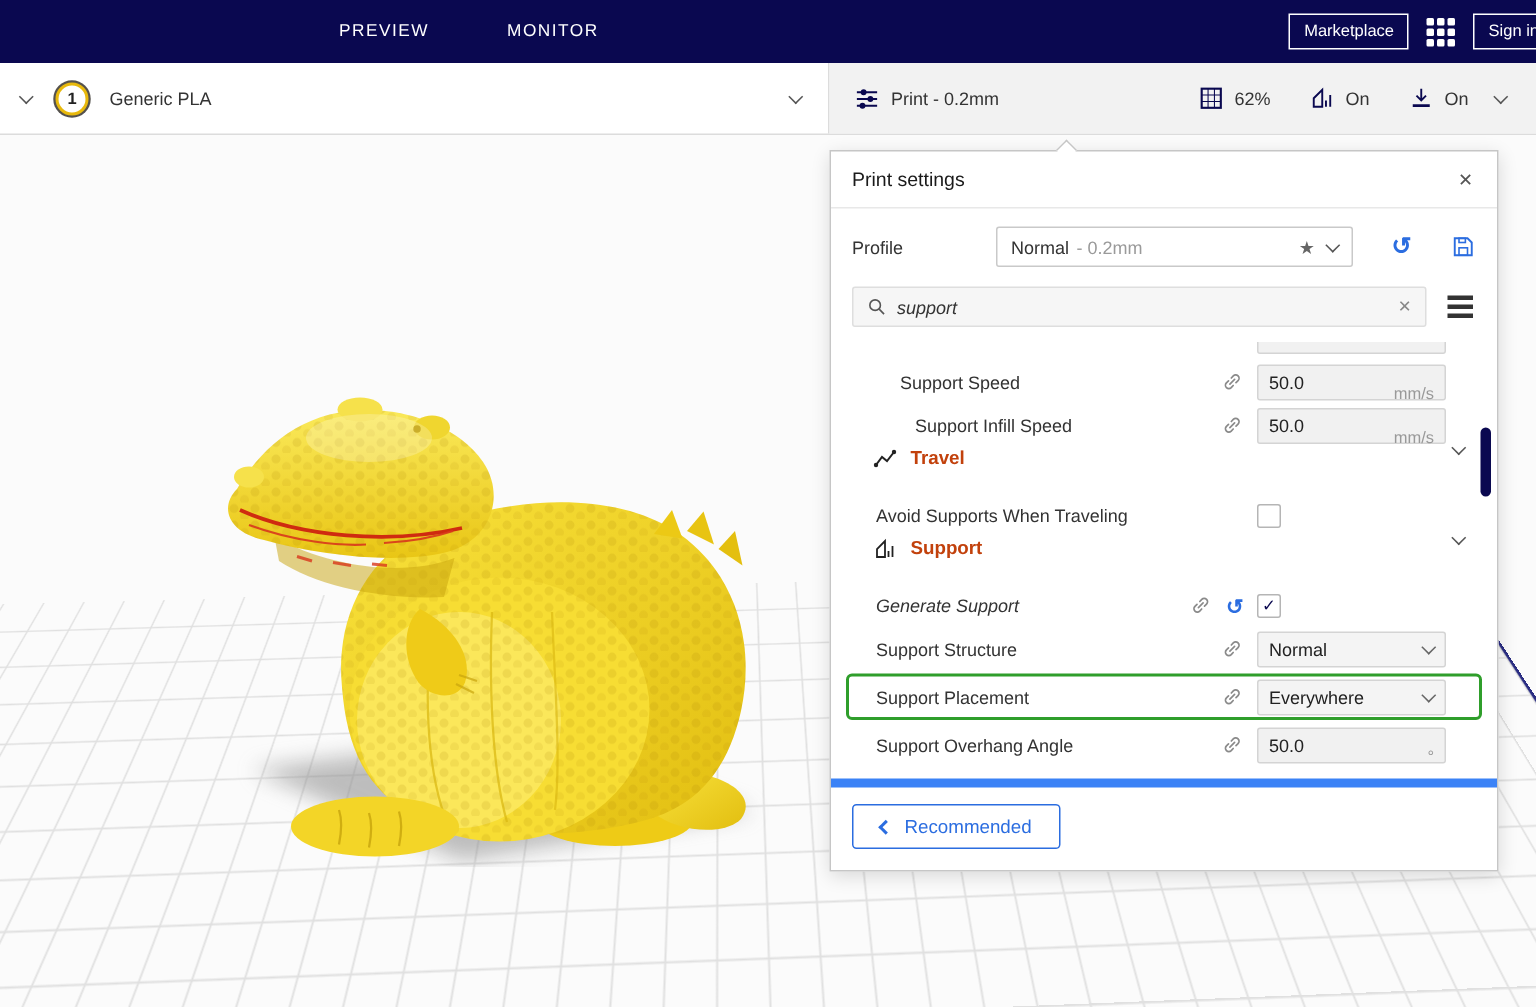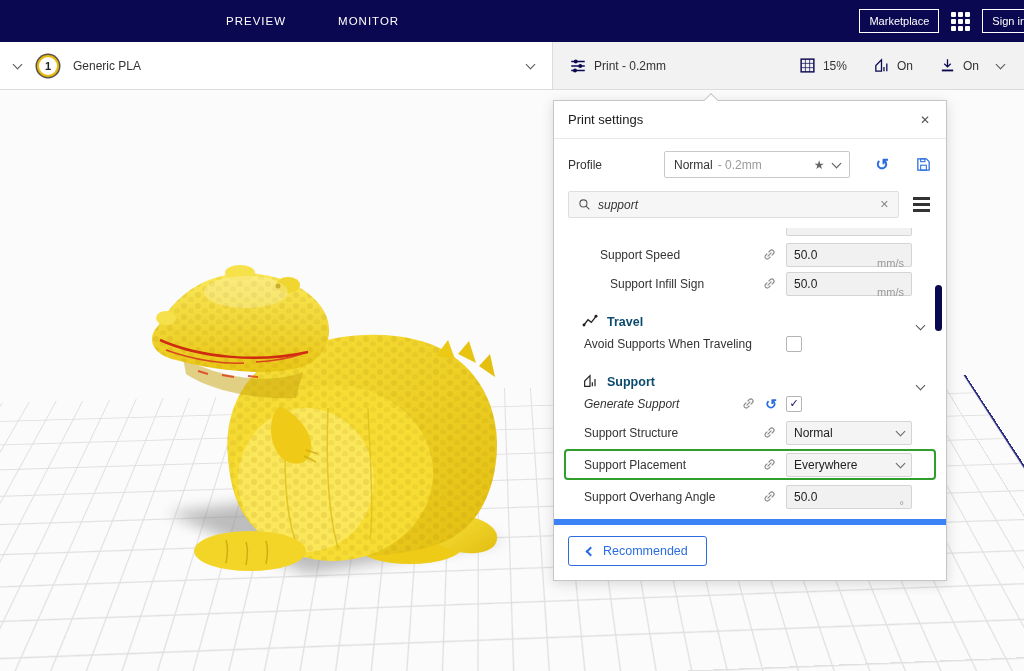--- a/index.html
+++ b/index.html
@@ -54,21 +54,21 @@
     background-image:
       repeating-linear-gradient(0deg, #e0e0e0 0 1px, transparent 1px 26px),
       repeating-linear-gradient(90deg, #e0e0e0 0 1px, transparent 1px 26px),
       repeating-linear-gradient(0deg, #cccccc 0 1px, transparent 1px 130px),
       repeating-linear-gradient(90deg, #cccccc 0 1px, transparent 1px 130px);
   }
   .model { position:absolute; left:138px; top:168px; width:400px; height:320px; }
 
   
   .panel {
-    position:absolute; left:553px; top:100px; width:394px; background:#fff;
+    position:absolute; left:553px; top:100px; width:446px; background:#fff;
     border:1px solid #c6c6c6; box-shadow:0 3px 12px rgba(0,0,0,.14); z-index:50;
   }
   .notch { position:absolute; top:-6px; left:152px; width:10px; height:10px; background:#fff;
     border-left:1px solid #c6c6c6; border-top:1px solid #c6c6c6; transform:rotate(45deg); }
   .panel-header { display:flex; justify-content:space-between; align-items:center; padding:11px 14px; border-bottom:1px solid #e8e8e8; }
   .panel-title { font-size:13px; color:#1a1a1a; }
   .close-x { font-size:12px; color:#555; cursor:pointer; padding:0 2px; }
   .profile-row { display:flex; align-items:center; padding:12px 14px 6px 14px; gap:26px; }
   .profile-label { font-size:12px; color:#333; width:70px; }
   .profile-dd { flex:1; height:27px; border:1px solid #c9c9c9; border-radius:2px; background:#fff; display:flex; align-items:center; padding:0 9px; font-size:12px; cursor:pointer; }
@@ -95,21 +95,21 @@
     width:126px; height:24px; background:#f1f1f1; border:1px solid #d4d4d4; border-radius:2px;
     display:flex; align-items:center; padding:0 7px; font-size:12px; color:#222; flex:none;
   }
   .dd { background:#f4f4f4; cursor:pointer; }
   .field .val, .dd .val { flex:1; }
   .unit { color:#999; font-size:11px;margin-top:16px; }
   .dd .chev { border-color:#666; }
   .cell { width:126px; display:flex; flex:none; }
   .checkbox { width:16px; height:16px; border:1px solid #b5b5b5; border-radius:2px; background:#fff;
     display:flex; align-items:center; justify-content:center; font-size:11px; color:#0a0850; cursor:pointer; }
-  .cat { display:flex; align-items:flex-end; height:31px; padding:0 22px 0 28px; font-size:12.5px; font-weight:bold; color:#0c4a6e; }
+  .cat { display:flex; align-items:flex-start; height:31px; padding:0 22px 0 28px; font-size:12.5px; font-weight:bold; color:#c2410c; }
   .cat svg { margin-right:9px; }
   .cat .chev { margin-left:auto; }
   .italic { font-style:italic; }
   .gen-icons { display:flex; align-items:center; gap:9px; margin-right:9px; }
   .hl-row {
     margin:2px 10px; border:2px solid #2f9e2b; border-radius:4px; height:31px;
     padding:0 22px 0 18px;
   }
   .rec-area { border-top:6px solid #3b82f6; padding:11px 14px 14px 14px; }
   .rec-btn { display:inline-flex; align-items:center; gap:9px; color:#2b6de0; border:1px solid #2b6de0; border-radius:3px;
@@ -158,21 +158,21 @@
           <circle cx="8" cy="18" r="2.6" fill="#0a0850"></circle>
       </svg>
       <span>Print - 0.2mm</span>
     </div>
     <div class="cfg-spacer"></div>
     <div class="cfg-item">
       <svg width="17" height="17" viewBox="0 0 24 24">
         <rect x="3" y="3" width="18" height="18" stroke="#0a0850" stroke-width="2" fill="none"></rect>
         <path d="M3 9h18M3 15h18M9 3v18M15 3v18" stroke="#0a0850" stroke-width="1" fill="none"></path>
       </svg>
-      <span>15%</span>
+      <span>62%</span>
     </div>
     <div class="cfg-item" style="margin-left:16px;">
       <svg width="17" height="17" viewBox="0 0 24 24">
         <path d="M4 20V12l8-8v16z" stroke="#0a0850" stroke-width="1.8" fill="none"></path>
         <path d="M15.5 20v-6M19.5 20V9" stroke="#0a0850" stroke-width="1.8"></path>
       </svg>
       <span>On</span>
     </div>
     <div class="cfg-item" style="margin-left:16px;">
       <svg width="17" height="17" viewBox="0 0 24 24">
@@ -309,21 +309,21 @@
       <svg class="lnk" viewBox="0 0 24 24">
         <path d="M9.5 14.5L14.5 9.5M8 11l-2.2 2.2a3.6 3.6 0 0 0 5.1 5.1L13 16M16 13l2.2-2.2a3.6 3.6 0 0 0-5.1-5.1L11 8" stroke="#8a8a8a" stroke-width="1.8" fill="none" stroke-linecap="round"></path>
       </svg>
       <div class="field">
         <span class="val">50.0</span>
         <span class="unit">mm/s</span>
       </div>
     </div>
 
     <div class="row ind2">
-      <span class="lbl">Support Infill Sign</span>
+      <span class="lbl">Support Infill Speed</span>
       <svg class="lnk" viewBox="0 0 24 24">
         <path d="M9.5 14.5L14.5 9.5M8 11l-2.2 2.2a3.6 3.6 0 0 0 5.1 5.1L13 16M16 13l2.2-2.2a3.6 3.6 0 0 0-5.1-5.1L11 8" stroke="#8a8a8a" stroke-width="1.8" fill="none" stroke-linecap="round"></path>
       </svg>
       <div class="field">
         <span class="val">50.0</span>
         <span class="unit">mm/s</span>
       </div>
     </div>
 
     <div class="cat">

